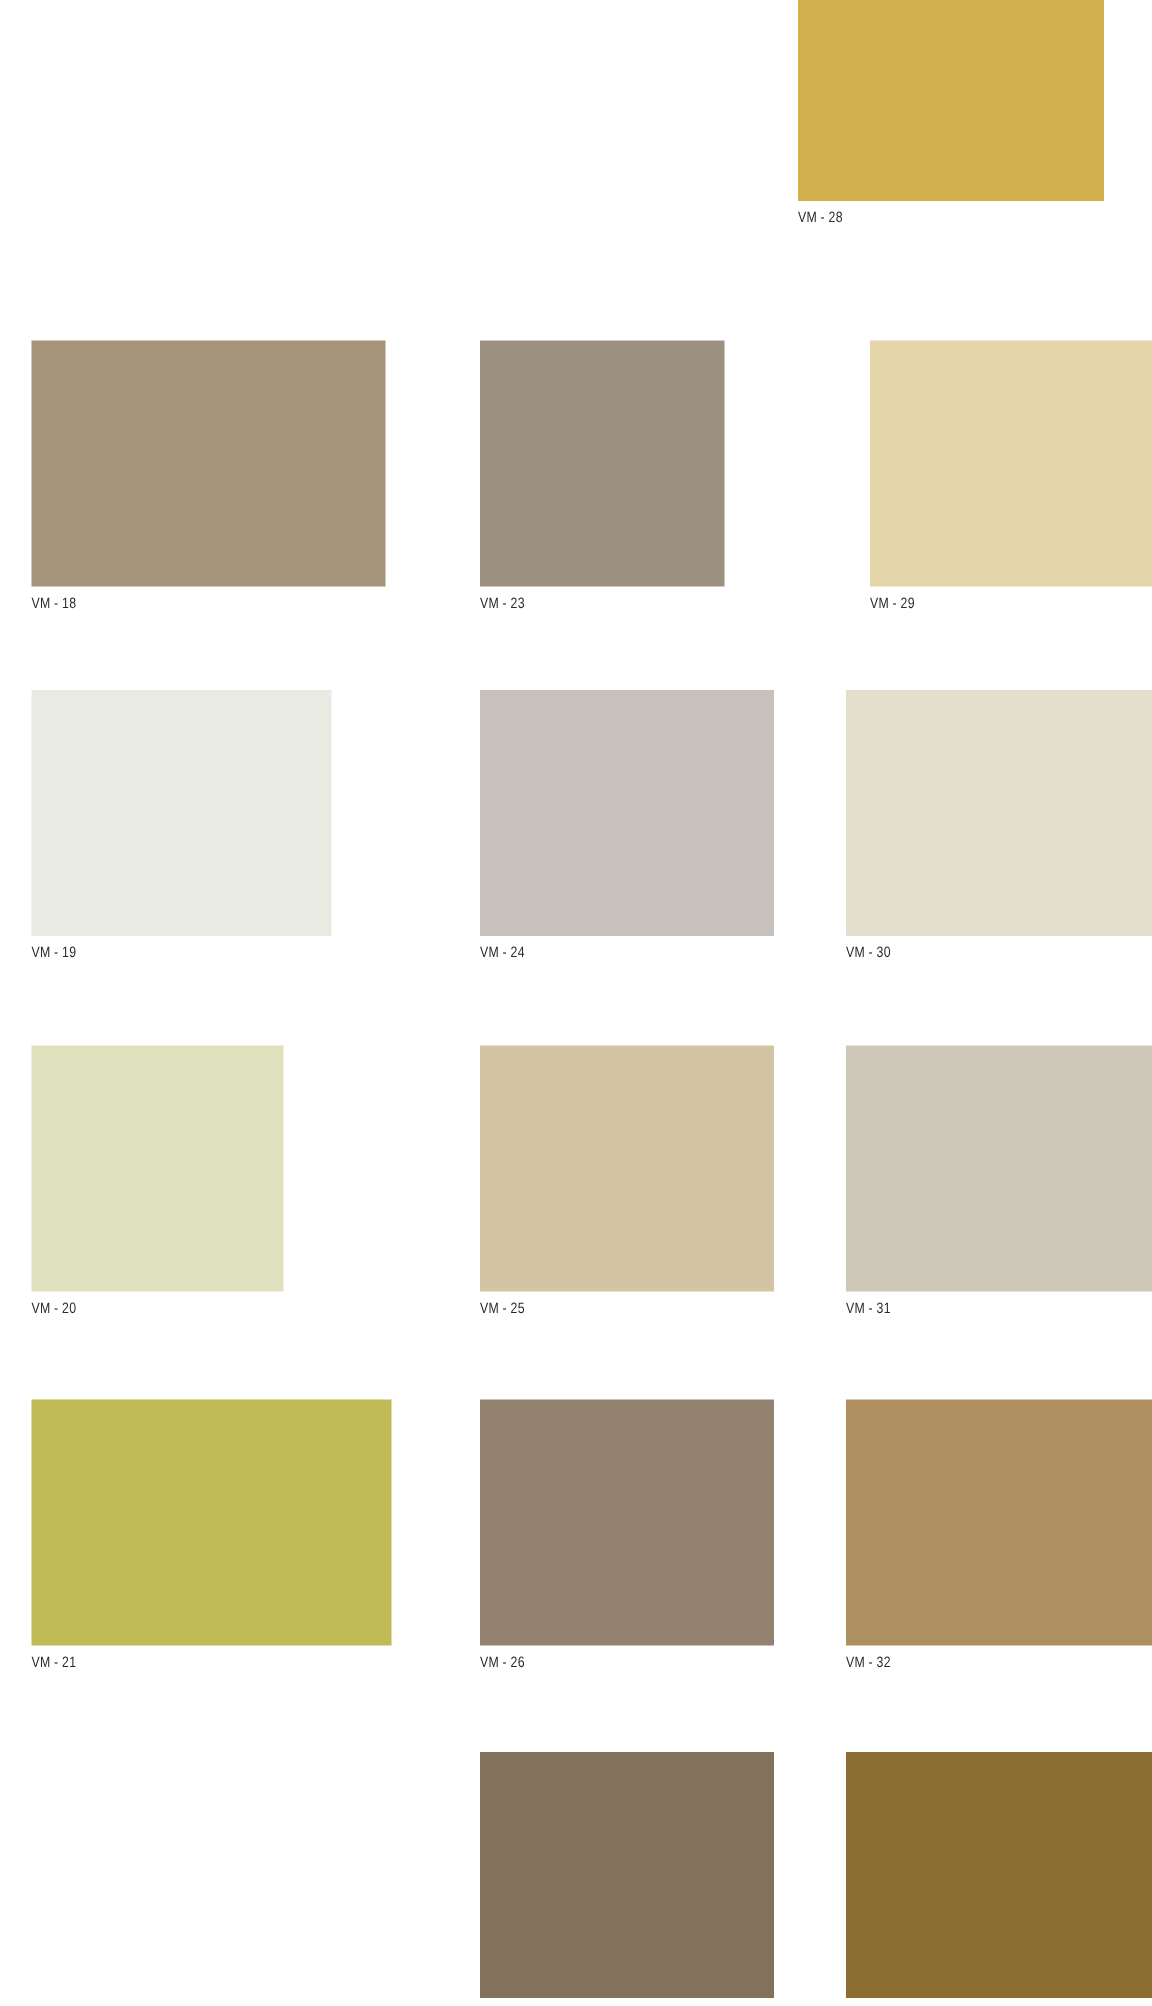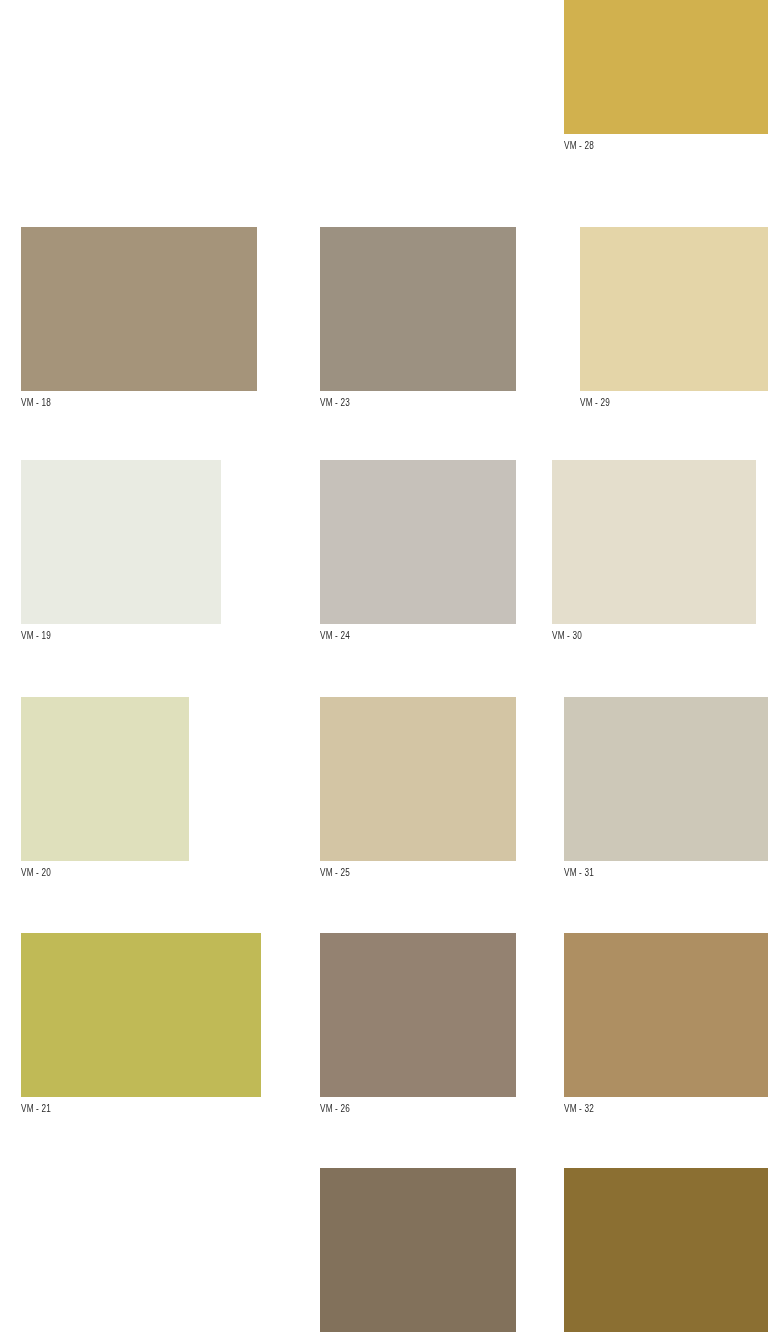--- a/index.html
+++ b/index.html
@@ -44,45 +44,45 @@
     color: #2a2a2a;
     white-space: nowrap;
     transform: scaleX(0.82);
     transform-origin: left center;
   }
 </style>
 </head>
 <body>
 
 <div id="swatch-sheet">
-    <div class="swatch-cell" style="left: 564px; width: 204px; top: 0px;">
+    <div class="swatch-cell" style="left: 532px; width: 204px; top: 0px;">
       <span class="swatch-chip" style="height: 134px; background: rgb(209, 177, 78);"></span>
       <span class="swatch-label">VM - 28</span>
     </div>
     <div class="swatch-cell" style="left: 21px; width: 236px; top: 227px;">
       <span class="swatch-chip" style="height: 164px; background: rgb(165, 148, 122);"></span>
       <span class="swatch-label">VM - 18</span>
     </div>
-    <div class="swatch-cell" style="left: 320px; width: 196px; top: 227px;">
+    <div class="swatch-cell" style="left: 320px; width: 163px; top: 227px;">
       <span class="swatch-chip" style="height: 164px; background: rgb(156, 145, 129);"></span>
       <span class="swatch-label">VM - 23</span>
     </div>
     <div class="swatch-cell" style="left: 564px; width: 204px; top: 227px; margin-left: 16px;">
       <span class="swatch-chip" style="height: 164px; background: rgb(228, 213, 168);"></span>
       <span class="swatch-label">VM - 29</span>
     </div>
     <div class="swatch-cell" style="left: 21px; width: 200px; top: 460px;">
       <span class="swatch-chip" style="height: 164px; background: rgb(233, 235, 226);"></span>
       <span class="swatch-label">VM - 19</span>
     </div>
     <div class="swatch-cell" style="left: 320px; width: 196px; top: 460px;">
       <span class="swatch-chip" style="height: 164px; background: rgb(198, 193, 186);"></span>
       <span class="swatch-label">VM - 24</span>
     </div>
-    <div class="swatch-cell" style="left: 552px; width: 204px; top: 460px;">
+    <div class="swatch-cell" style="left: 564px; width: 204px; top: 460px;">
       <span class="swatch-chip" style="height: 164px; background: rgb(228, 222, 204);"></span>
       <span class="swatch-label">VM - 30</span>
     </div>
     <div class="swatch-cell" style="left: 21px; width: 168px; top: 697px;">
       <span class="swatch-chip" style="height: 164px; background: rgb(223, 224, 188);"></span>
       <span class="swatch-label">VM - 20</span>
     </div>
     <div class="swatch-cell" style="left: 320px; width: 196px; top: 697px;">
       <span class="swatch-chip" style="height: 164px; background: rgb(211, 197, 164);"></span>
       <span class="swatch-label">VM - 25</span>

